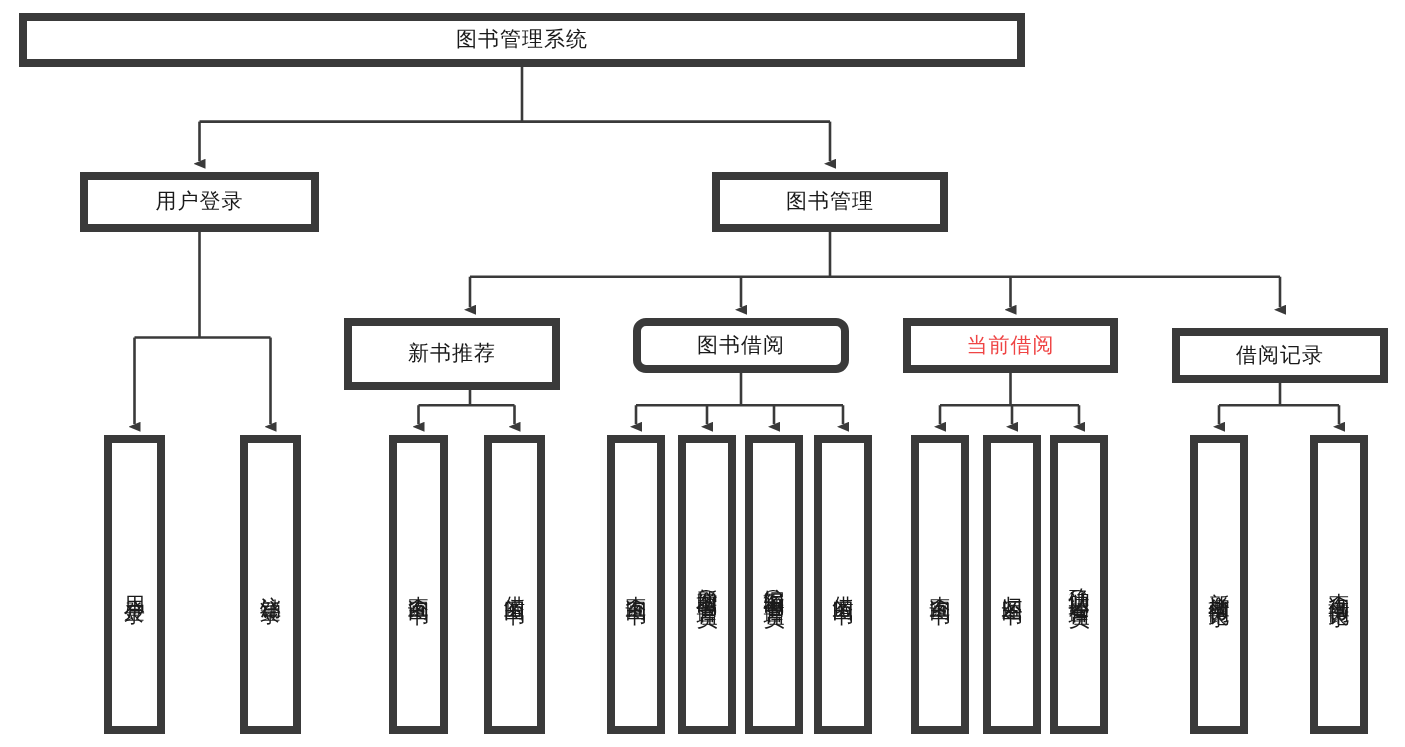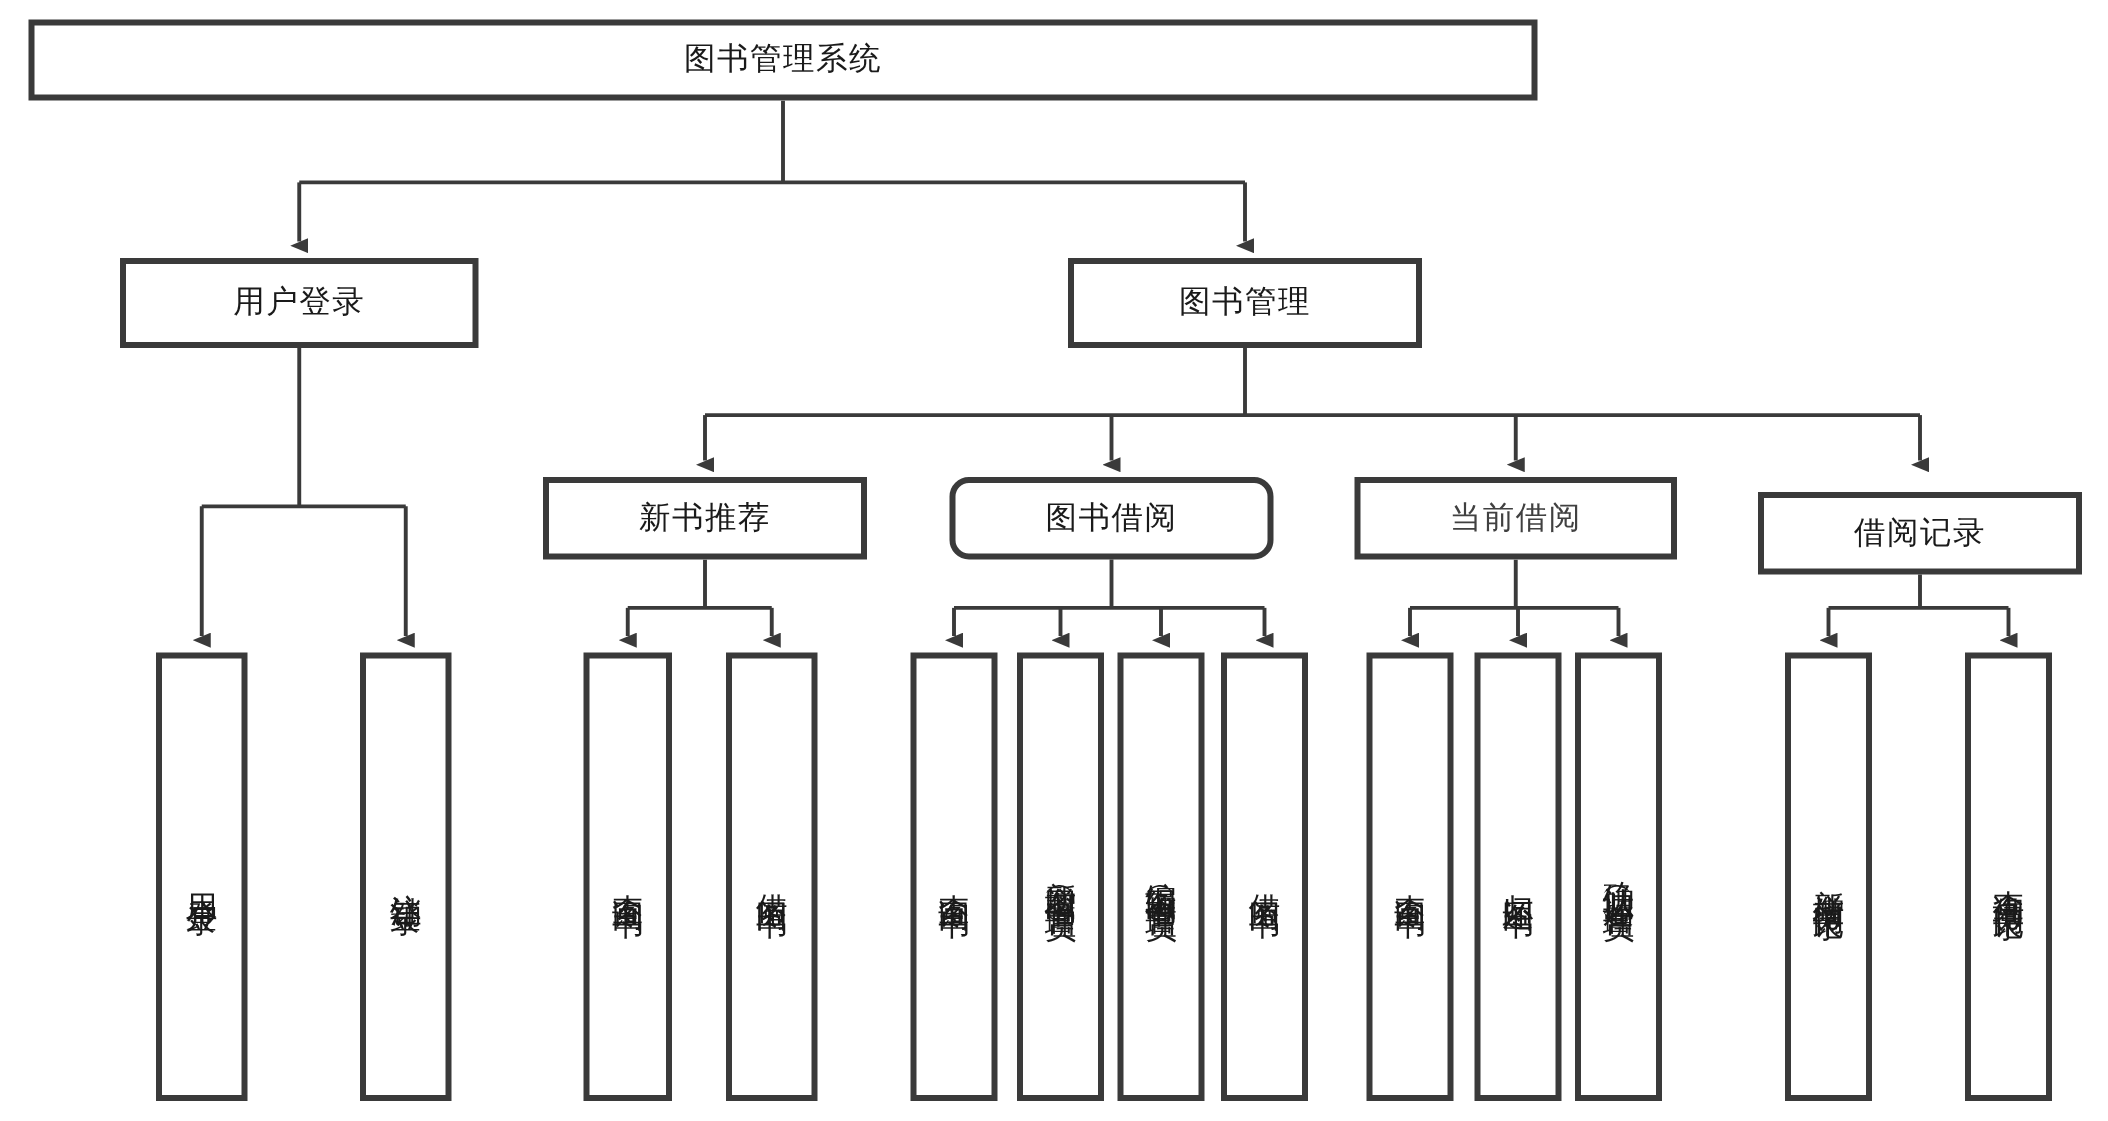--- a/index.html
+++ b/index.html
@@ -23,21 +23,21 @@
     left: 0;
     top: 0;
     width: 1405px;
     height: 747px;
     pointer-events: none;
   }
   .node {
     position: absolute;
     box-sizing: border-box;
     background: #ffffff;
-    border: 4px solid #0369a1;
+    border: 8px solid #0369a1;
     display: flex;
     align-items: center;
     justify-content: center;
     color: #1a1a1a;
     z-index: 3;
   }
   .node.horizontal {
     font-size: 21px;
     letter-spacing: 1px;
   }
@@ -121,27 +121,27 @@
   <div id="nodes-layer">
       <div class="node horizontal" style="left: 19px; top: 13px; width: 1006px; height: 54px; background: rgb(255, 255, 255); border-color: rgb(58, 58, 58); color: rgb(26, 26, 26);">
         <span class="label-h">图书管理系统</span>
       </div>
       <div class="node horizontal" style="left: 80px; top: 172px; width: 239px; height: 60px; background: rgb(255, 255, 255); border-color: rgb(58, 58, 58); color: rgb(26, 26, 26);">
         <span class="label-h">用户登录</span>
       </div>
       <div class="node horizontal" style="left: 712px; top: 172px; width: 236px; height: 60px; background: rgb(255, 255, 255); border-color: rgb(58, 58, 58); color: rgb(26, 26, 26);">
         <span class="label-h">图书管理</span>
       </div>
-      <div class="node horizontal" style="left: 362px; top: 318px; width: 216px; height: 55px; background: rgb(255, 255, 255); border-color: rgb(58, 58, 58); color: rgb(26, 26, 26);">
+      <div class="node horizontal" style="left: 344px; top: 318px; width: 216px; height: 72px; background: rgb(255, 255, 255); border-color: rgb(58, 58, 58); color: rgb(26, 26, 26);">
         <span class="label-h">新书推荐</span>
       </div>
       <div class="node horizontal" style="left: 633px; top: 318px; width: 216px; height: 55px; background: rgb(255, 255, 255); border-color: rgb(58, 58, 58); color: rgb(26, 26, 26); border-radius: 13px;">
         <span class="label-h">图书借阅</span>
       </div>
-      <div class="node horizontal" style="left: 903px; top: 318px; width: 215px; height: 55px; background: rgb(255, 255, 255); border-color: rgb(58, 58, 58); color: #404040;">
+      <div class="node horizontal" style="left: 903px; top: 318px; width: 215px; height: 55px; background: rgb(255, 255, 255); border-color: rgb(58, 58, 58); color: #ef4444;">
         <span class="label-h">当前借阅</span>
       </div>
       <div class="node horizontal" style="left: 1172px; top: 328px; width: 216px; height: 55px; background: rgb(255, 255, 255); border-color: rgb(58, 58, 58); color: rgb(26, 26, 26);">
         <span class="label-h">借阅记录</span>
       </div>
       <div class="node vertical" style="left: 104px; top: 435px; width: 61px; height: 299px; background: rgb(255, 255, 255); border-color: rgb(58, 58, 58); color: rgb(26, 26, 26);">
         <span class="label-v">用户登录</span>
       </div>
       <div class="node vertical" style="left: 240px; top: 435px; width: 61px; height: 299px; background: rgb(255, 255, 255); border-color: rgb(58, 58, 58); color: rgb(26, 26, 26);">
         <span class="label-v">注销登录</span>

